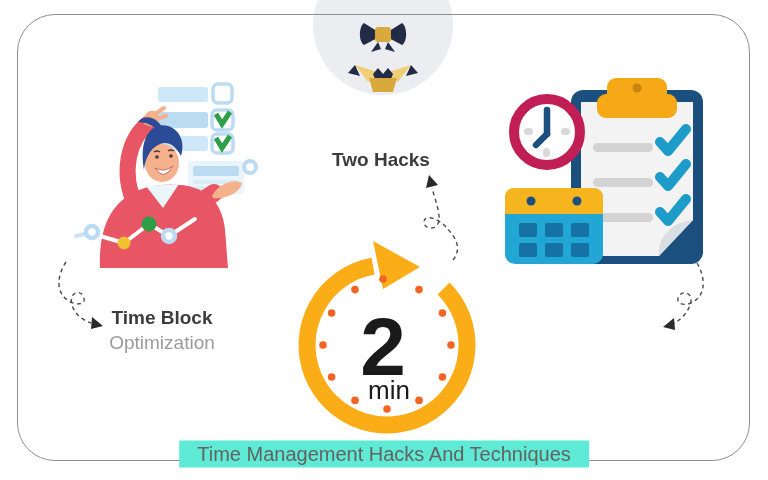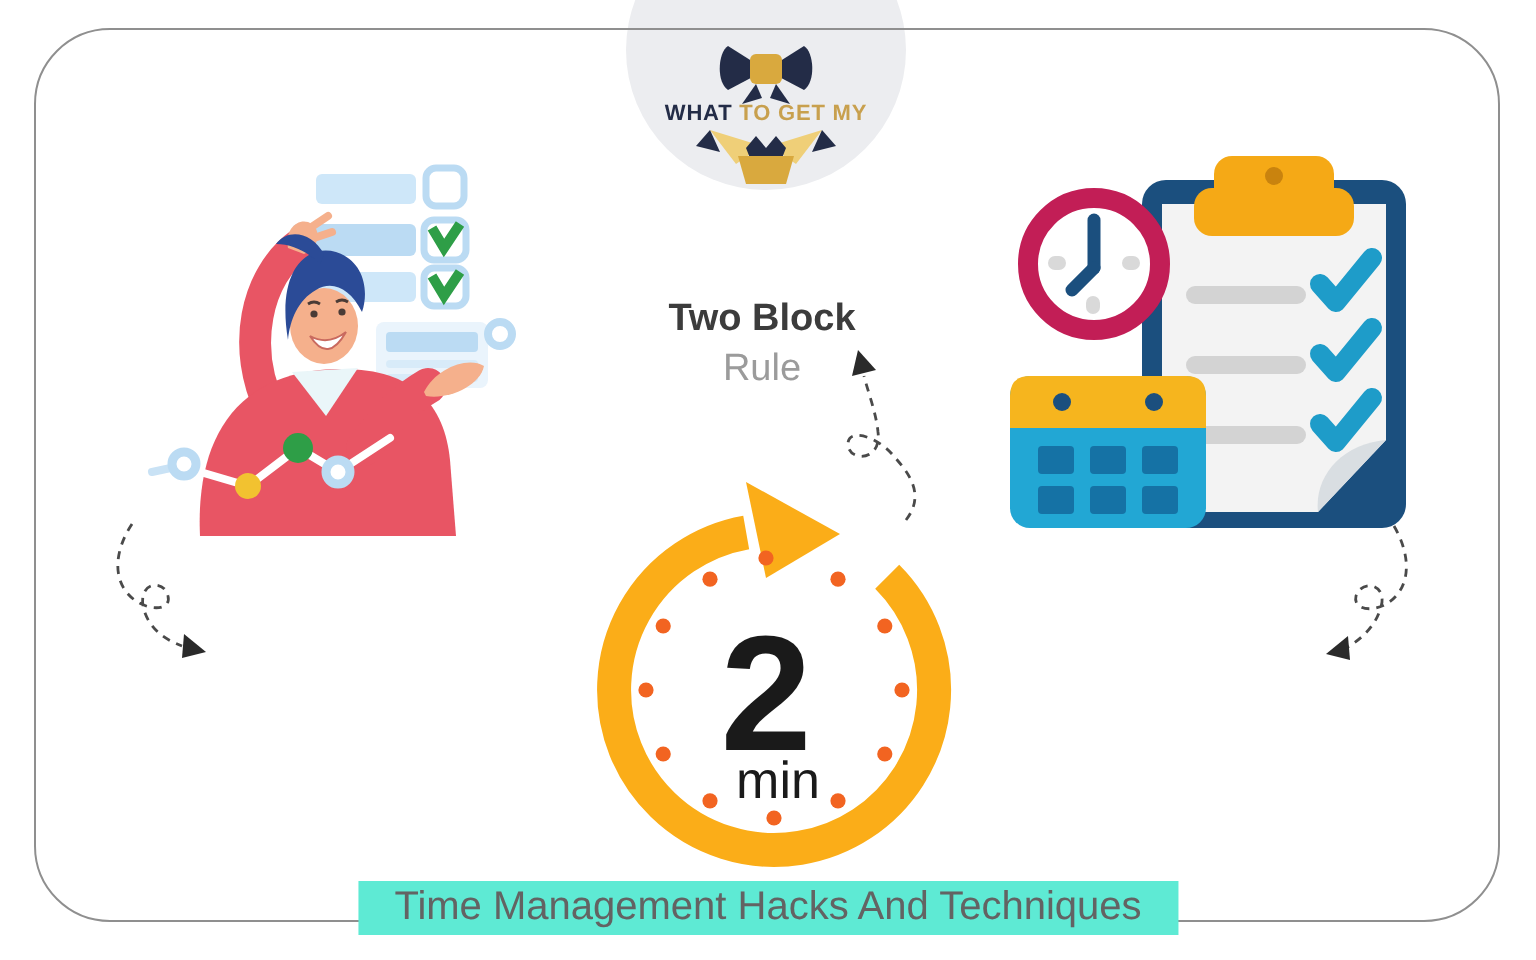--- a/index.html
+++ b/index.html
@@ -57,21 +57,20 @@
     <g>
       <path d="M38 57 L12 49 L25 66 Z" fill="#EFCF78"></path>
       <path d="M42 57 L68 49 L55 66 Z" fill="#EFCF78"></path>
       <path d="M12 49 L5 57 L17 60 Z" fill="#232C47"></path>
       <path d="M68 49 L75 57 L63 60 Z" fill="#232C47"></path>
       <path d="M30 58 l5 -6 l5 6 l5 -6 l5 6 l-2 5 l-16 0 Z" fill="#232C47"></path>
       <path d="M26 62 L54 62 L50 76 L30 76 Z" fill="#D9A93E"></path>
     </g>
   </svg>
 
-  <div class="logo-text"><span class="brand-dark">WHAT</span> <span class="brand-gold">TO GET MY</span></div>
 
   <svg class="illus" style="left:62px;top:72px" width="200" height="200" viewBox="0 0 200 200">
     <g>
       <rect x="96" y="15" width="50" height="15" rx="3" fill="#CEE7F9"></rect>
       <rect x="151" y="12" width="19" height="19" rx="5" fill="#fff" stroke="#BBDBF3" stroke-width="3.5"></rect>
       <rect x="84" y="40" width="62" height="16" rx="3" fill="#BBDBF3"></rect>
       <rect x="150" y="38" width="21" height="20" rx="5" fill="#fff" stroke="#BBDBF3" stroke-width="3.5"></rect>
       <path d="M154 42 L160 52 L168 40" stroke="#2E9E47" stroke-width="5" fill="none"></path>
       <rect x="97" y="64" width="49" height="15" rx="3" fill="#CEE7F9"></rect>
       <rect x="150" y="62" width="21" height="19" rx="5" fill="#fff" stroke="#BBDBF3" stroke-width="3.5"></rect>
@@ -178,20 +177,23 @@
       <path d="M453 260 C464 246 452 234 446 227 C438 218 424 214 424 222 C424 231 441 231 439 216 C438 206 434 196 432 188"></path>
       <path d="M697 263 C704 275 706 289 698 298 C690 307 676 306 678 298 C681 289 695 292 690 305 C687 314 680 320 673 324"></path>
     </g>
     <g fill="#2a2a2a">
       <polygon points="92,317 91,329 103,326"></polygon>
       <polygon points="426,188 438,185 429,175"></polygon>
       <polygon points="674,318 675,330 663,327"></polygon>
     </g>
   </svg>
 
+  <div class="label" id="label-time-block">
+    <div class="t">Time Block</div>
+    <div class="s">Optimization</div>
+  </div>
   <div class="label" id="label-two-minute">
-    <div class="t">Two Block</div>
-    <div class="s">Rule</div>
+    <div class="t">Two Hacks</div>
   </div>
 
   <div class="footer">Time Management Hacks And Techniques</div>
 
 </div>
 
 </body></html>

